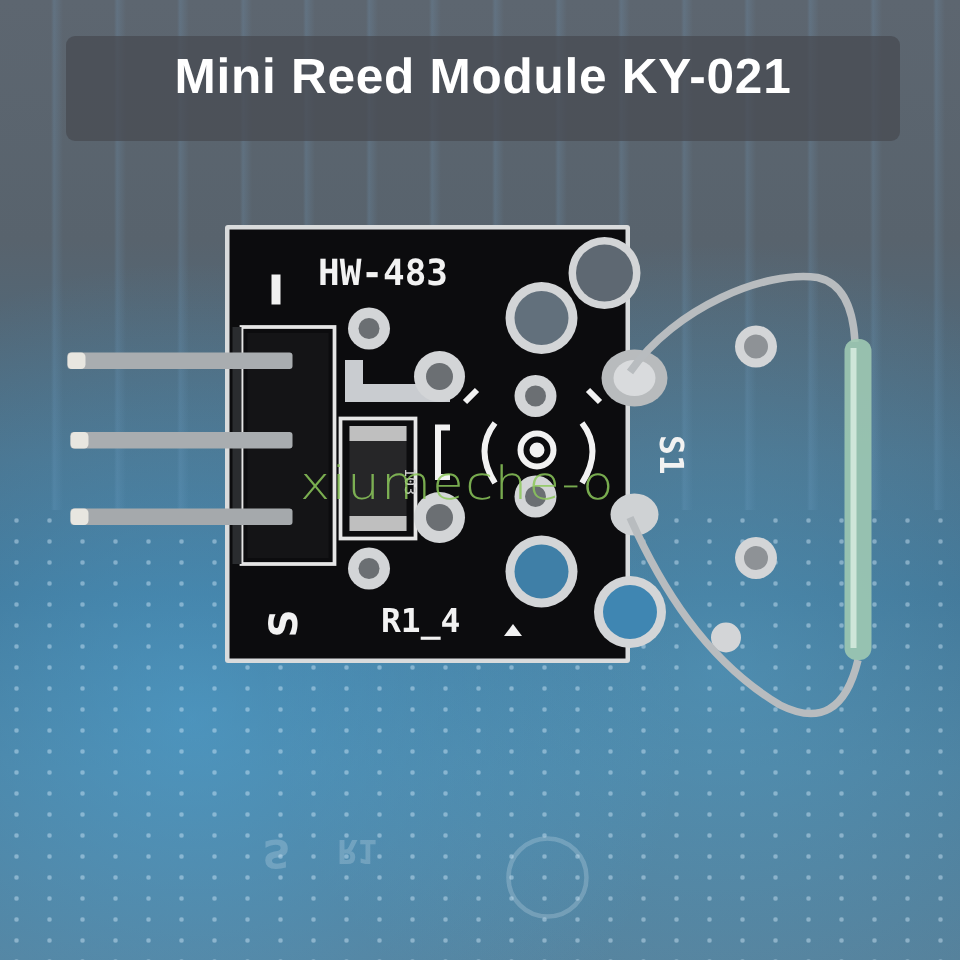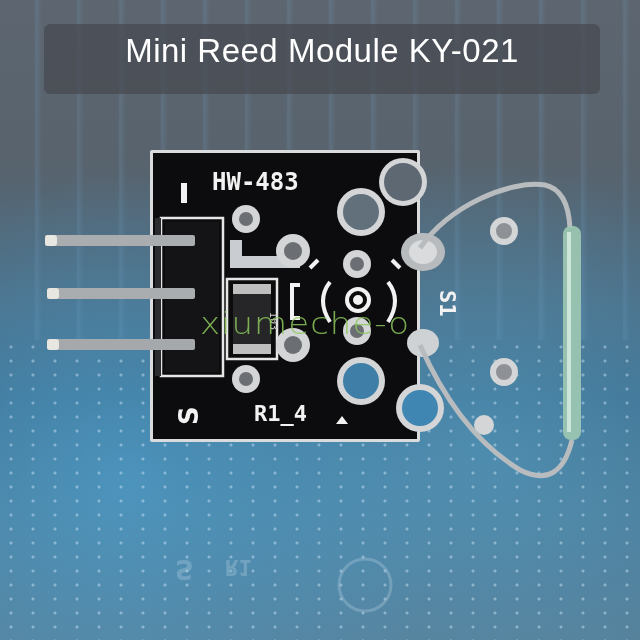--- a/index.html
+++ b/index.html
@@ -23,21 +23,21 @@
       opacity: 0.55;
     }
     .bg-streaks {
       position: absolute; left: 0; top: 0; width: 640px; height: 340px;
       background-image: repeating-linear-gradient(90deg, rgba(120,170,210,0.0) 0px, rgba(120,170,210,0.0) 34px, rgba(120,170,210,0.18) 36px, rgba(120,170,210,0.0) 42px);
     }
     .banner {
       position: absolute; left: 44px; top: 24px; width: 556px; height: 70px;
       background: rgba(70,74,80,0.72);
       border-radius: 6px;
-      display: flex; align-items: center; justify-content: center;
+      display: flex; align-items: center; justify-content: center; font-weight: bold;
     }
     .banner-title {
       color: #ffffff; font-family: "Liberation Sans", sans-serif;
       font-size: 33px; letter-spacing: 0.5px; margin-top: -16px;
     }
     svg.module { position: absolute; left: 0; top: 0; }
     .watermark {
       position: absolute; left: 200px; top: 303px;
       color: rgba(140,200,90,0.85);
       font-family: "DejaVu Sans", sans-serif; font-size: 34px; font-weight: 200;

